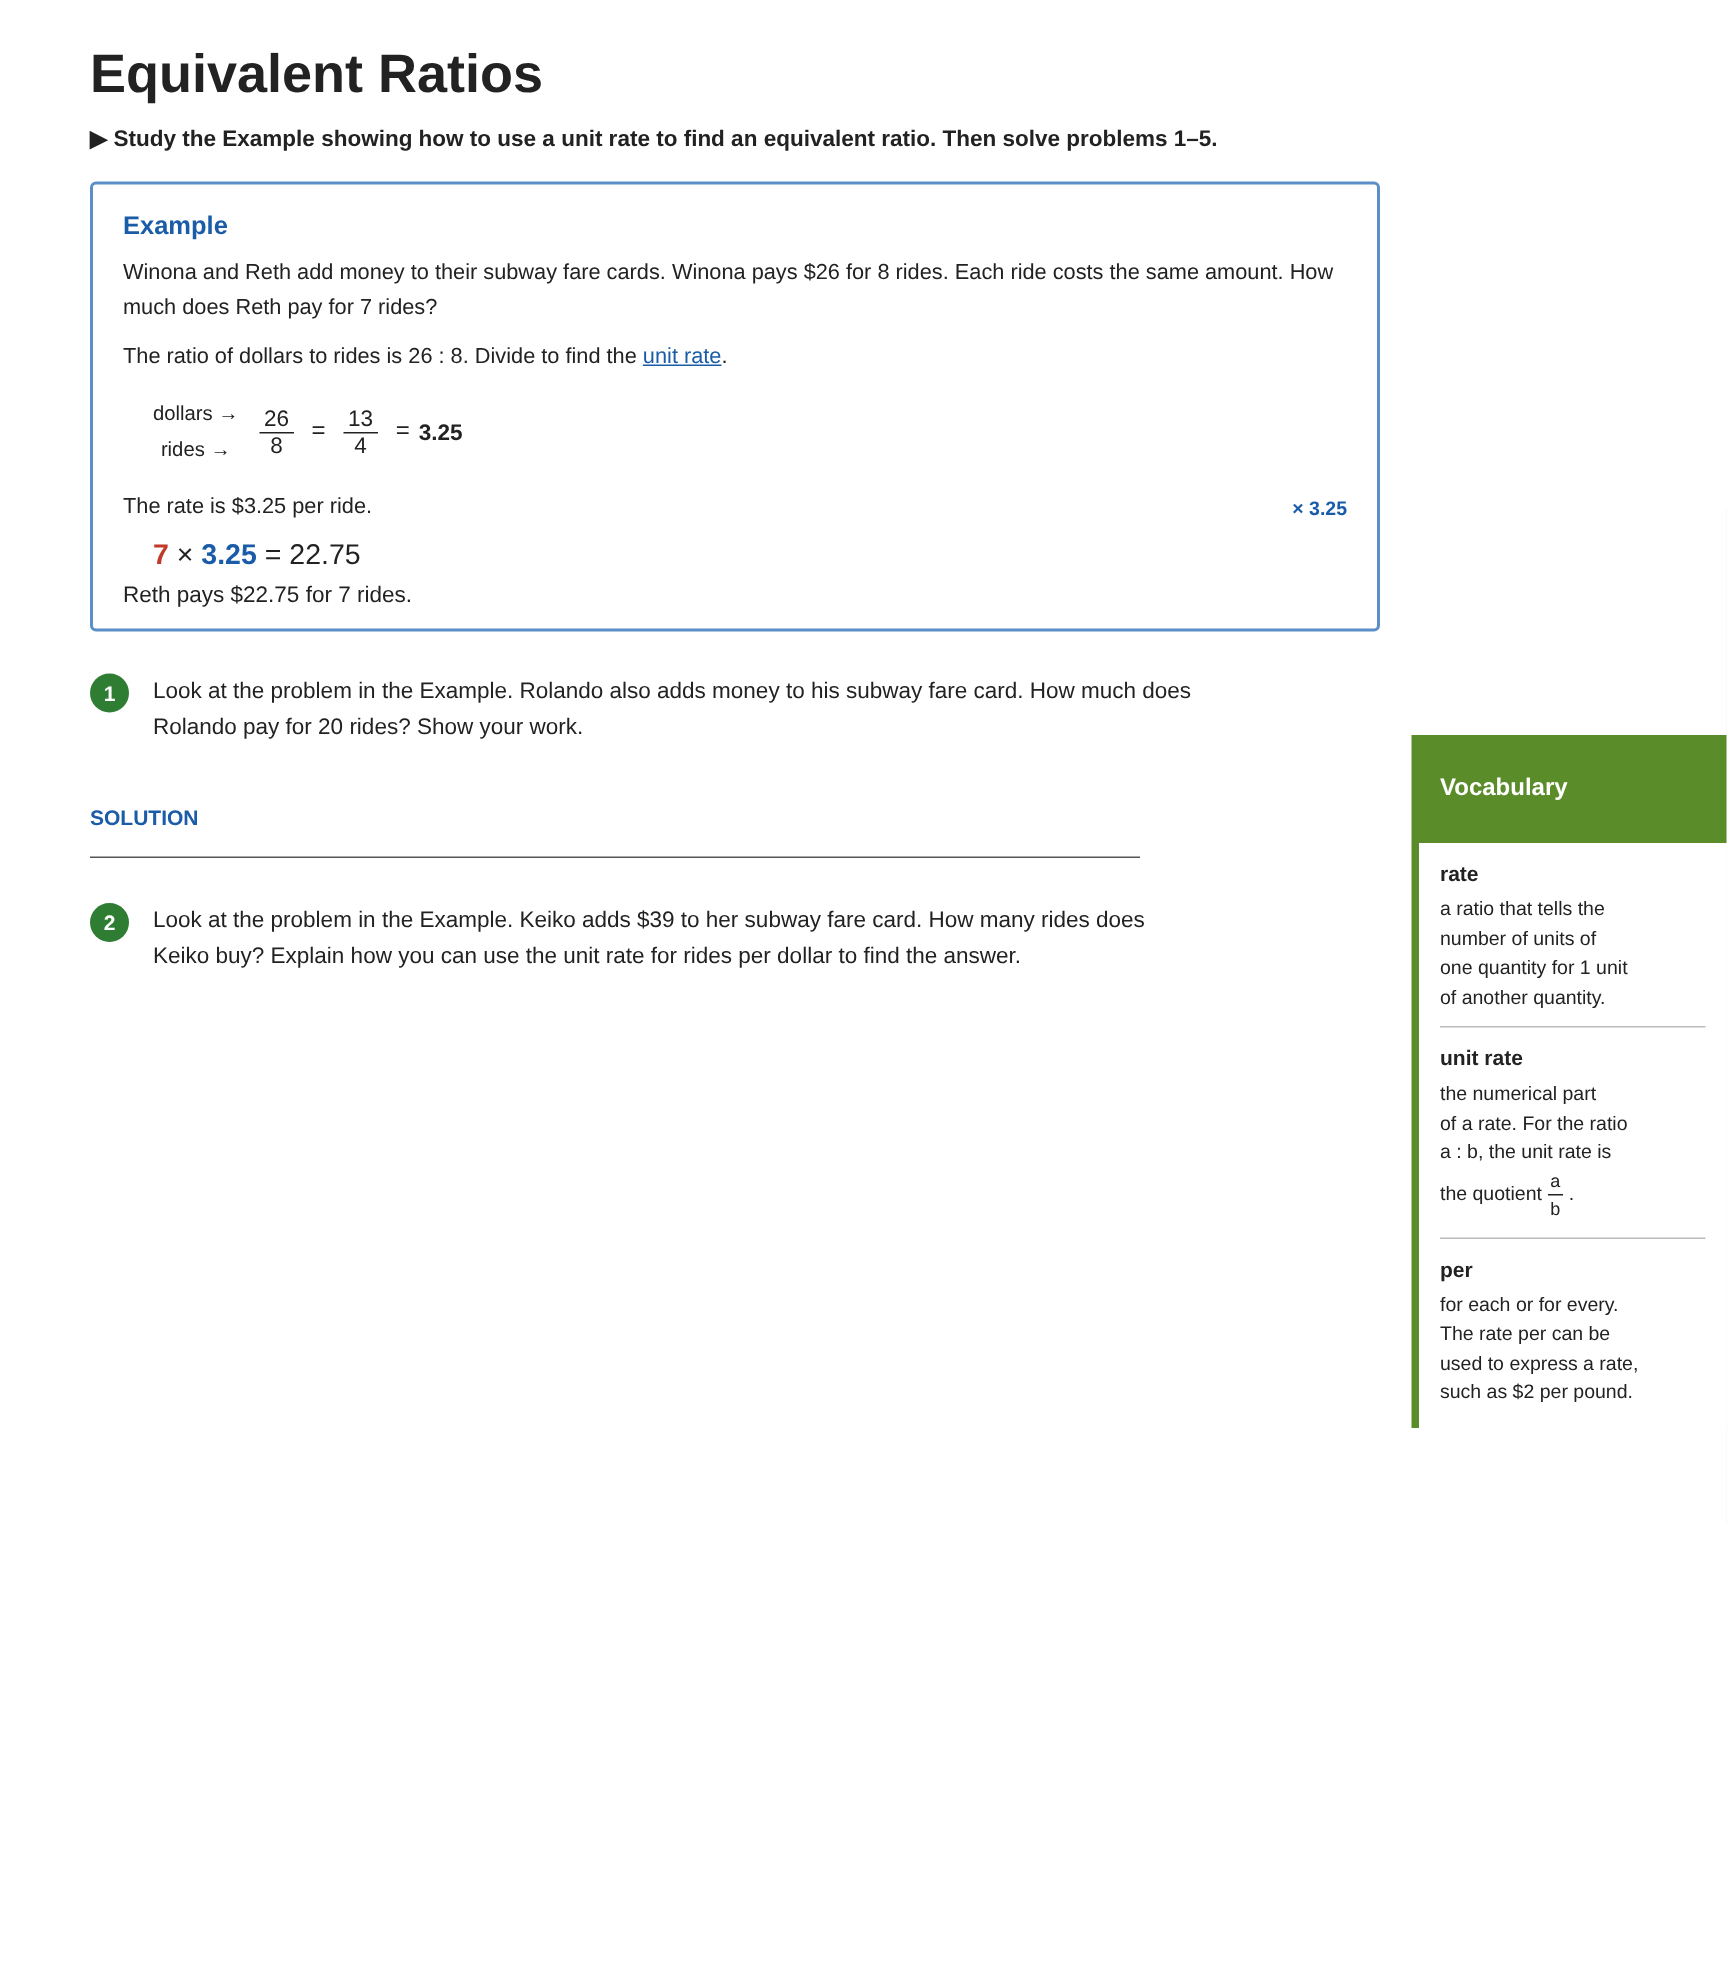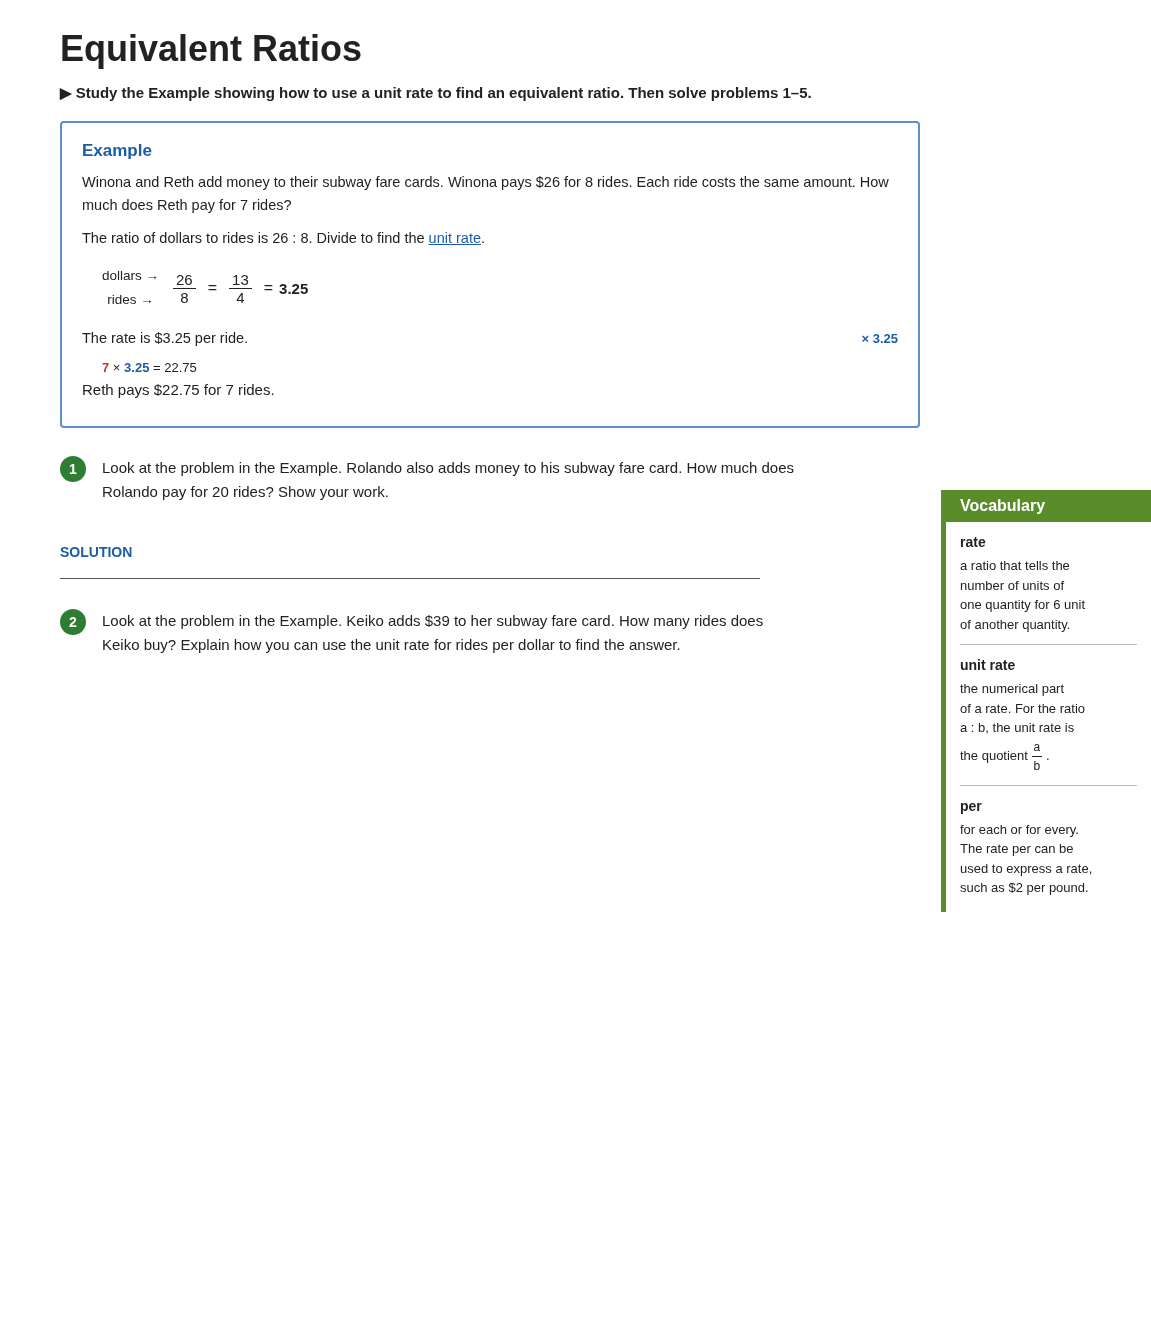--- a/index.html
+++ b/index.html
@@ -26,21 +26,21 @@
     .instruction {
       font-size: 15px;
       font-weight: bold;
       color: #222;
       margin-bottom: 16px;
       line-height: 1.5;
     }
     .example-box {
       border: 2px solid #5b8fc9;
       border-radius: 4px;
-      padding: 18px 20px 28px 20px;
+      padding: 18px 20px 14px 20px;
       margin-bottom: 28px;
       background: #fff;
       max-width: 860px;
     }
     .example-title {
       font-size: 17px;
       font-weight: bold;
       color: #1a5ca8;
       margin-bottom: 10px;
     }
@@ -167,21 +167,21 @@
       font-size: 13px;
       color: #222;
       line-height: 1.5;
     }
     .vocab-title {
       font-size: 16px;
       font-weight: bold;
       color: #fff;
       background: #5b8c2a;
       margin: -14px -14px 10px -14px;
-      padding: 4px 14px;
+      padding: 24px 14px;
     }
     .vocab-term {
       font-size: 14px;
       font-weight: bold;
       color: #222;
       margin-top: 10px;
       margin-bottom: 3px;
     }
     .vocab-def {
       font-size: 13px;
@@ -196,21 +196,21 @@
     .fraction-inline {
       display: inline-flex;
       flex-direction: column;
       align-items: center;
       vertical-align: middle;
       font-size: 12px;
     }
     .fi-num { border-bottom: 1px solid #222; padding: 0 2px; }
     .fi-den { padding: 0 2px; }
     .multiply-row {
-      font-size: 13px;
+      font-size: 19px;
       color: #222;
       margin: 6px 0 6px 20px;
     }
     .reth-pays {
       font-size: 15px;
       color: #222;
       margin-top: 6px;
     }
   </style>
 </head>
@@ -284,21 +284,21 @@
     </div>
   </div>
 
   <div class="vocabulary-sidebar">
     <div class="vocab-title">Vocabulary</div>
 
     <div class="vocab-term">rate</div>
     <div class="vocab-def">
       <span>a ratio that tells the</span><br>
       <span>number of units of</span><br>
-      <span>one quantity for 6 unit</span><br>
+      <span>one quantity for 1 unit</span><br>
       <span>of another quantity.</span>
     </div>
 
     <hr class="vocab-divider">
 
     <div class="vocab-term">unit rate</div>
     <div class="vocab-def">
       <span>the numerical part</span><br>
       <span>of a rate. For the ratio</span><br>
       <span>a : b, the unit rate is</span><br>

